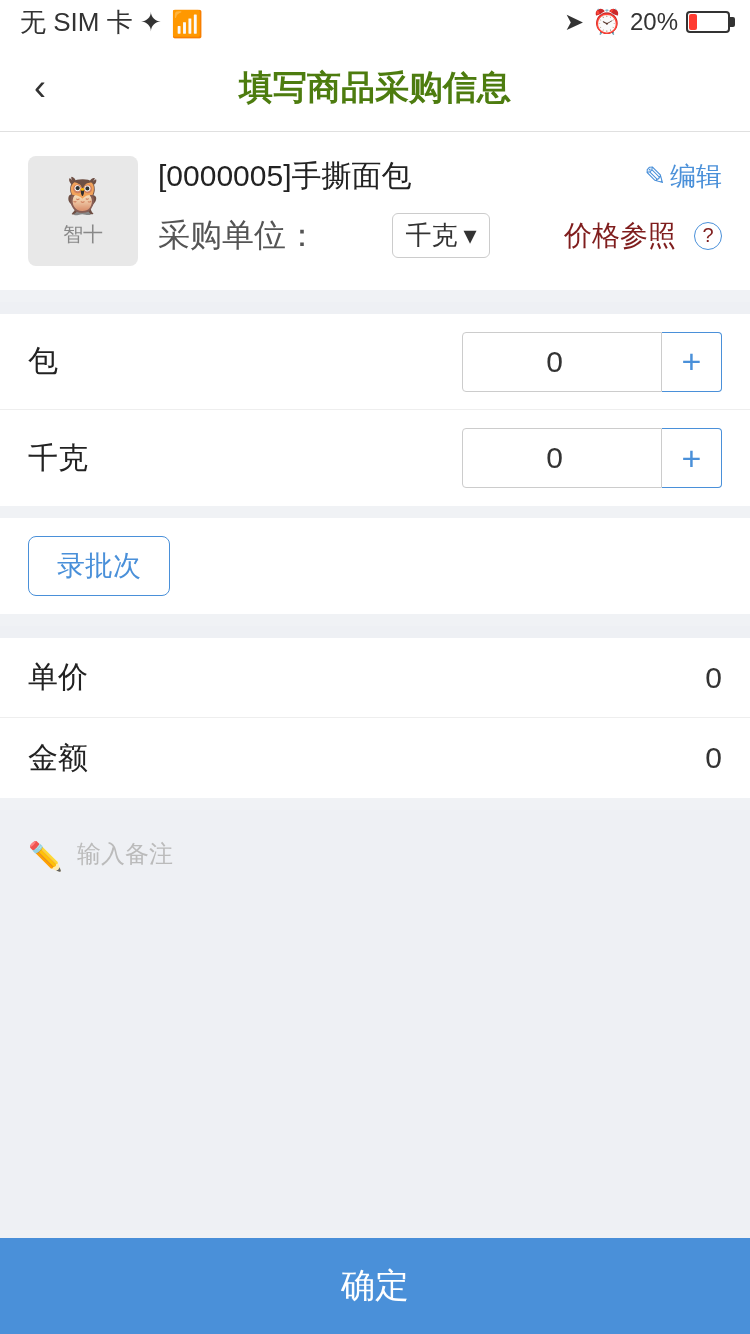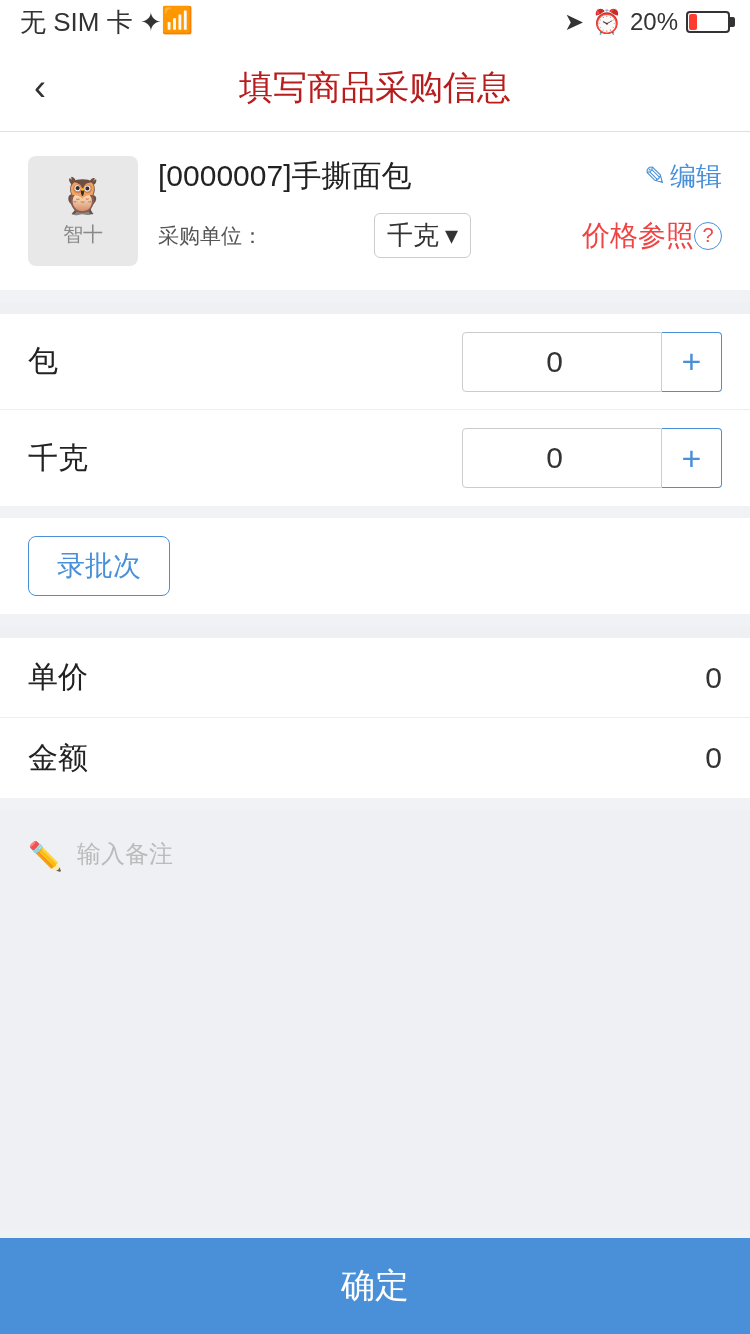--- a/index.html
+++ b/index.html
@@ -17,21 +17,21 @@
     .status-bar {
       display: flex;
       justify-content: space-between;
       align-items: center;
       background: #fff;
       height: 44px;
       padding: 0 20px;
       font-size: 26px;
       font-weight: 500;
     }
-    .status-left { display: flex; align-items: flex-start; gap: 0; }
+    .status-left { display: flex; align-items: flex-end; gap: 10px; }
     .status-center { font-size: 28px; font-weight: 600; }
     .status-right { display: flex; align-items: center; gap: 8px; font-size: 24px; }
     .battery-icon {
       display: inline-block;
       width: 44px;
       height: 22px;
       border: 2px solid #333;
       border-radius: 4px;
       position: relative;
     }
@@ -69,22 +69,22 @@
     .nav-back {
       position: absolute;
       left: 24px;
       font-size: 36px;
       color: #333;
       cursor: pointer;
       padding: 10px;
     }
     .nav-title {
       font-size: 34px;
-      font-weight: 400;
-      color: #b91c1c;
+      font-weight: 700;
+      color: #4d7c0f;
     }
 
     
     .product-card {
       background: #fff;
       padding: 24px 28px;
       display: flex;
       align-items: flex-start;
       gap: 20px;
       margin-bottom: 12px;
@@ -130,41 +130,41 @@
       align-items: center;
       gap: 4px;
       cursor: pointer;
     }
     .product-unit-row {
       display: flex;
       justify-content: space-between;
       align-items: center;
     }
     .unit-label {
-      font-size: 21px;
+      font-size: 32px;
       color: #555;
     }
     .unit-select {
       display: inline-flex;
       align-items: center;
       border: 1px solid #ccc;
       border-radius: 6px;
       padding: 4px 12px;
       font-size: 26px;
       color: #333;
       background: #fff;
       gap: 6px;
       cursor: pointer;
     }
     .price-ref {
       font-size: 28px;
-      color: #ef4444;
-      display: flex;
-      align-items: center;
-      gap: 0;
+      color: #7f1d1d;
+      display: flex;
+      align-items: center;
+      gap: 18px;
       cursor: pointer;
     }
 
     
     .divider {
       height: 12px;
       background: #eef0f4;
     }
 
     
@@ -343,21 +343,21 @@
   <span class="nav-title">填写商品采购信息</span>
 </div>
 
 <div class="product-card">
   <div class="product-thumb">
     <div class="product-thumb-icon">🦉</div>
     <div class="product-thumb-text">智十</div>
   </div>
   <div class="product-info">
     <div class="product-name-row">
-      <span class="product-name">[0000007]手撕面包</span>
+      <span class="product-name">[0000005]手撕面包</span>
       <span class="edit-btn">
         <span>✎</span>
         <span>编辑</span>
       </span>
     </div>
     <div class="product-unit-row">
       <span class="unit-label">采购单位：</span>
       <span class="unit-select">
         <span>千克</span>
         <span>▾</span>

